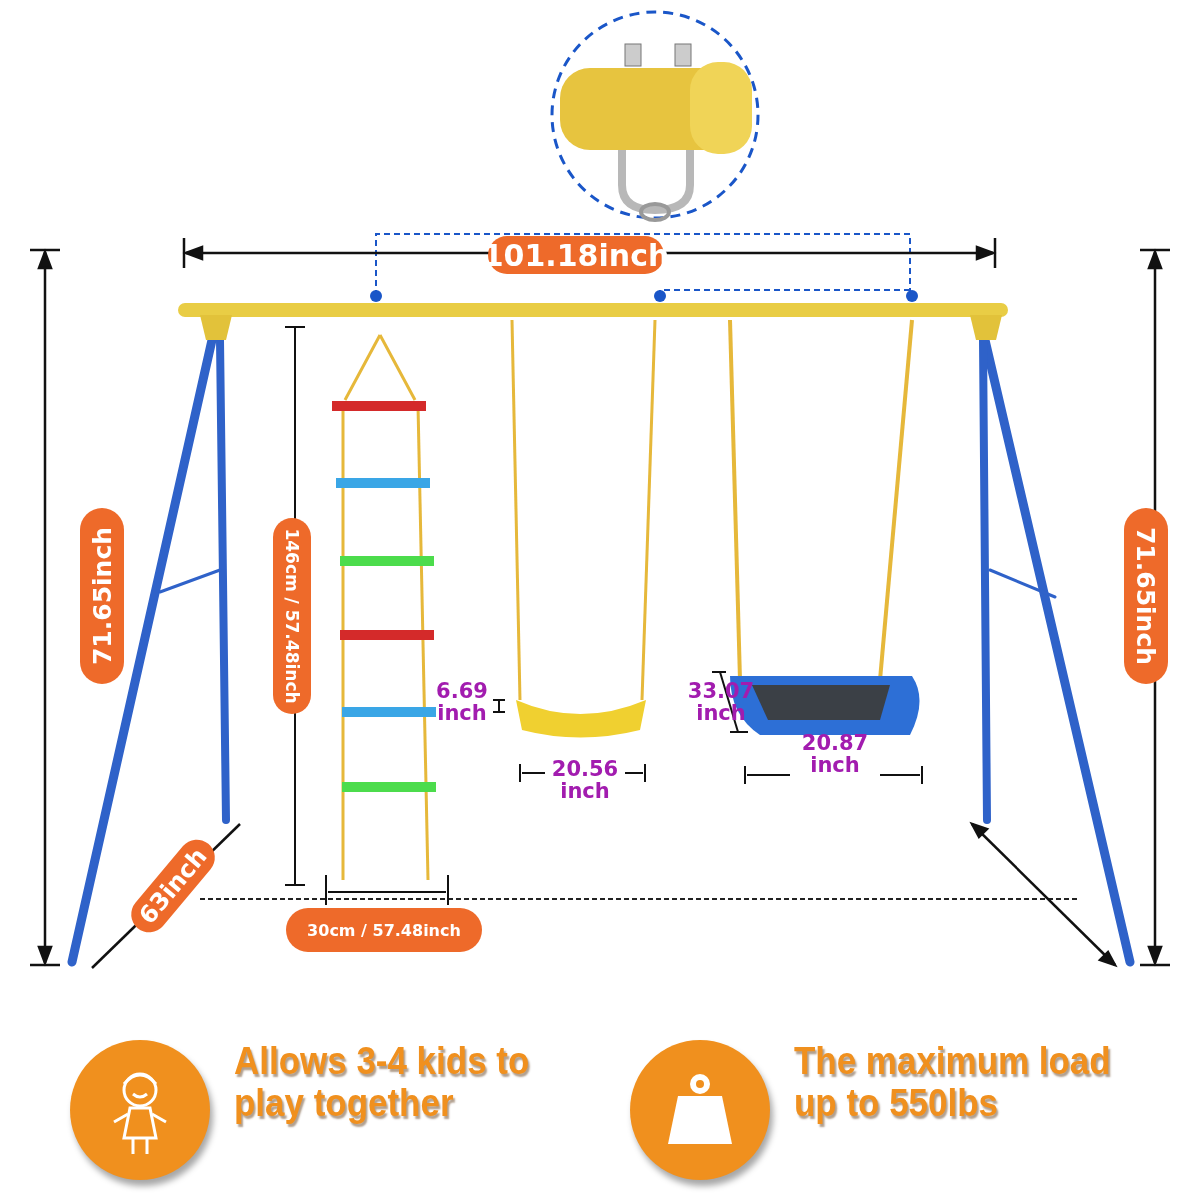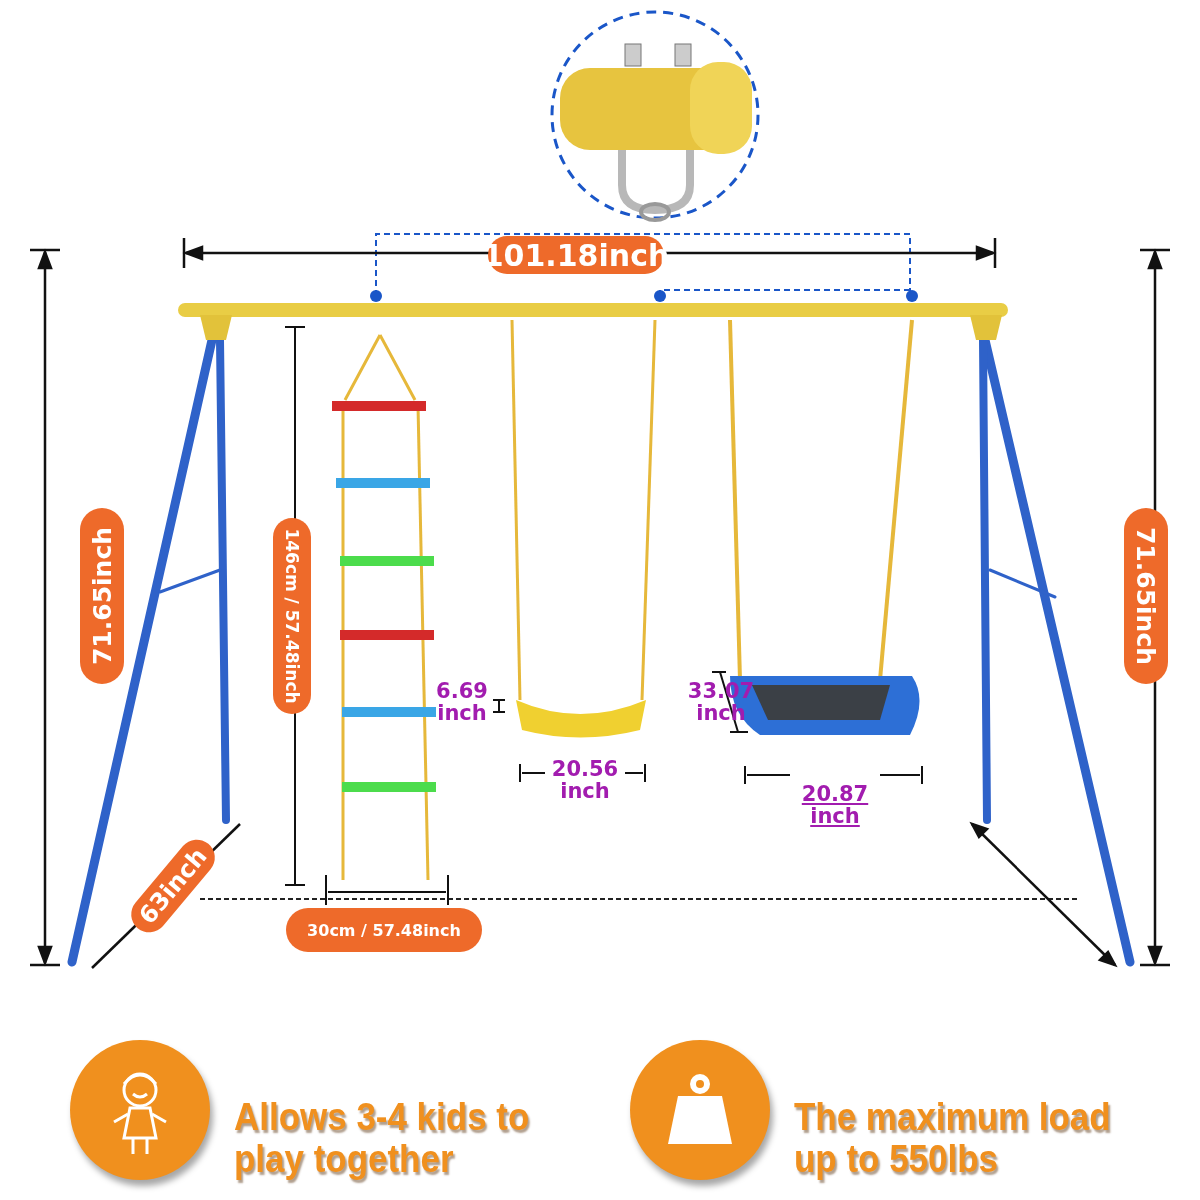--- a/index.html
+++ b/index.html
@@ -9,22 +9,22 @@
   .pill-top { left:488px; top:236px; width:176px; height:38px; font-size:30px; }
   .pill-left { left:14px; top:574px; width:176px; height:44px; font-size:25px; transform:rotate(-90deg); }
   .pill-right { left:1058px; top:574px; width:176px; height:44px; font-size:25px; transform:rotate(90deg); }
   .pill-ladder-h { left:194px; top:597px; width:196px; height:38px; font-size:17px; transform:rotate(90deg); }
   .pill-ladder-w { left:286px; top:908px; width:196px; height:44px; font-size:16px; }
   .pill-depth { left:118px; top:868px; width:110px; height:36px; font-size:24px; transform:rotate(-50deg); }
   .dim { position:absolute; font-family:"DejaVu Sans", sans-serif; font-weight:bold; color:#a21caf; font-size:21px; line-height:22px; text-align:center; }
   .dim-seat-h { left:430px; top:680px; width:64px; }
   .dim-seat-w { left:545px; top:758px; width:80px; }
   .dim-nest-h { left:640px; top:680px; width:76px;margin-left:43px; }
-  .dim-nest-w { left:790px; top:783px; width:90px;text-decoration:underline; }
-  .feature { position:absolute; display:flex; align-items:flex-end; }
+  .dim-nest-w { left:790px; top:732px; width:90px; }
+  .feature { position:absolute; display:flex; align-items:flex-start; }
   .feature-1 { left:70px; top:1040px; }
   .feature-2 { left:630px; top:1040px; }
   .circle { width:140px; height:140px; border-radius:50%; background:#f0901e; box-shadow:3px 6px 6px rgba(0,0,0,0.35); display:flex; align-items:center; justify-content:center; }
   .feature-text { margin-left:24px; font-family:"Liberation Sans", sans-serif; font-weight:bold; font-size:38px; line-height:42px; color:#f0901e; text-shadow:2px 3px 2px rgba(80,40,0,0.45); transform:scaleX(0.92); transform-origin:left center; }
 </style>
 </head>
 <body>
 
 <svg class="stage" width="1200" height="1200" viewBox="0 0 1200 1200">
 

